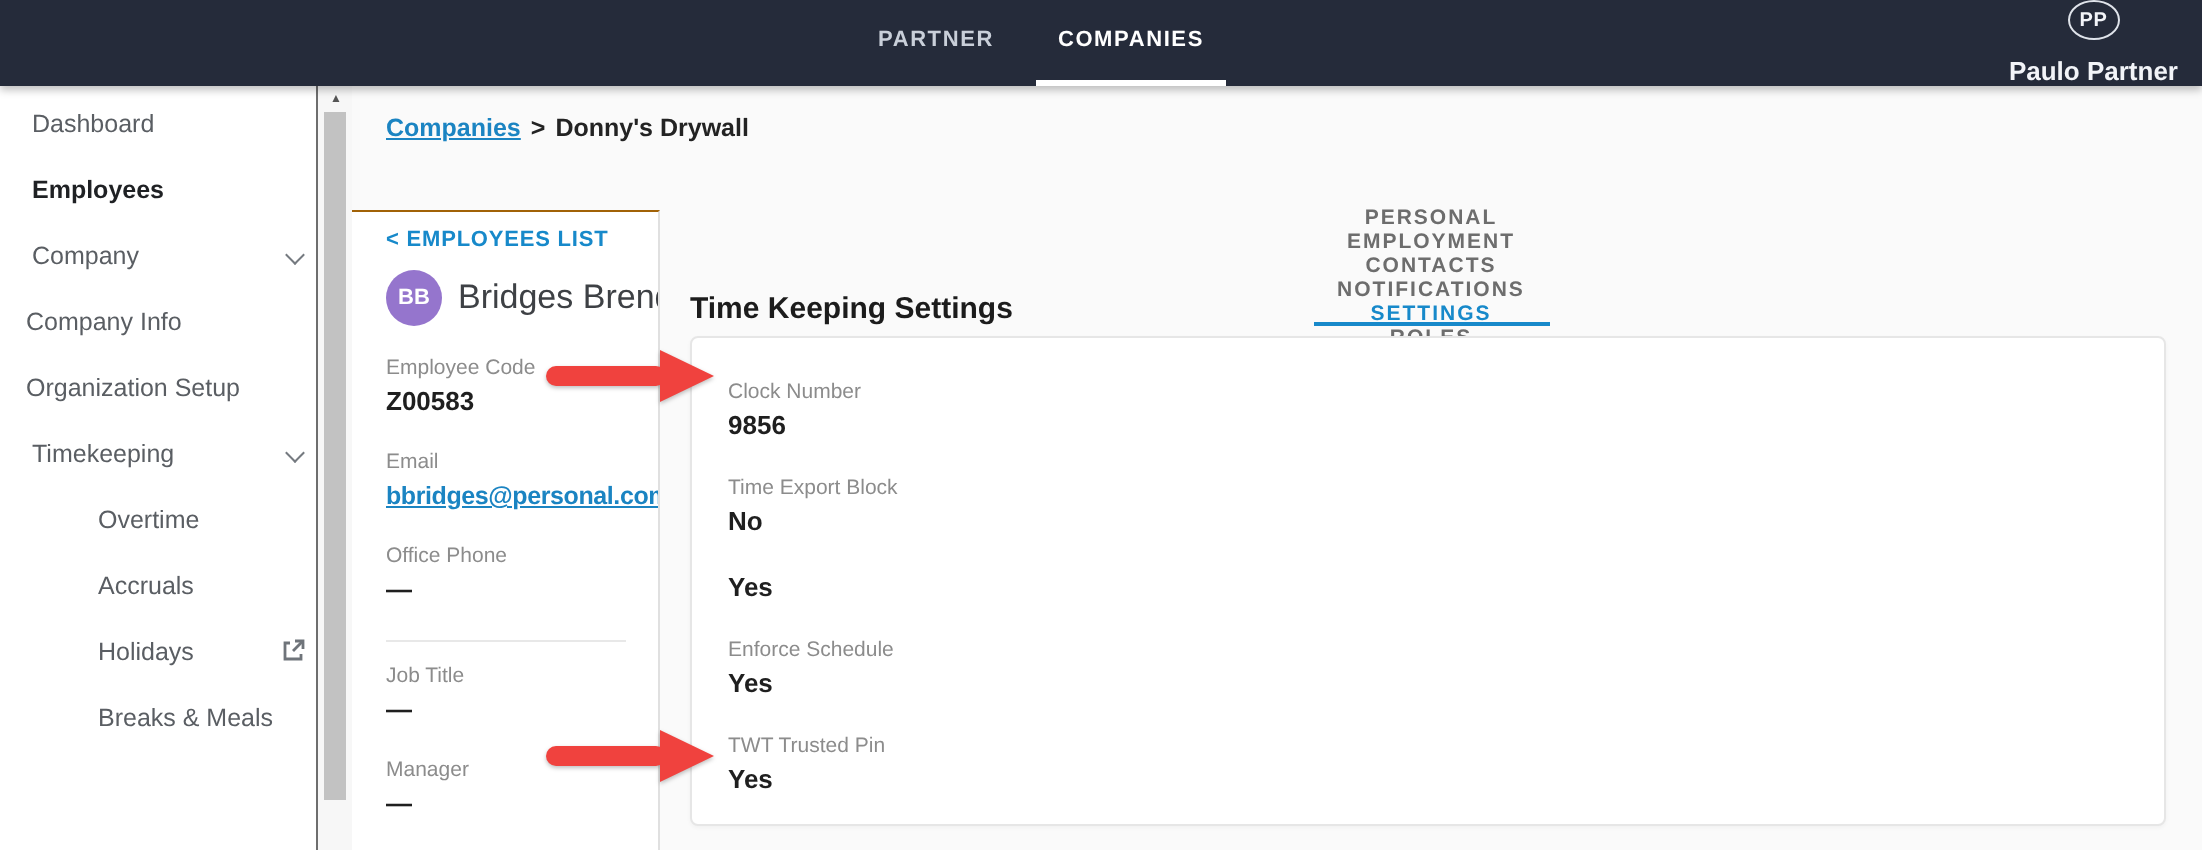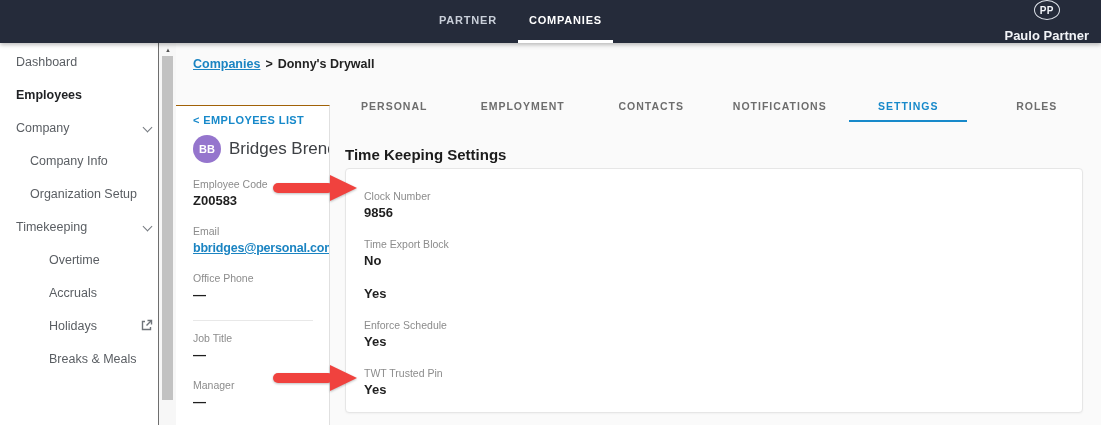--- a/index.html
+++ b/index.html
@@ -21,21 +21,21 @@
   .tb-user{position:absolute;right:12px;top:0;height:43px;display:flex;align-items:center;gap:8px;cursor:pointer;flex-direction:column;}
   .tb-avatar{width:26px;height:26px;border-radius:50%;border:1.5px solid #dfe3ea;color:#f2f4f8;
     font-size:10px;font-weight:bold;display:flex;align-items:center;justify-content:center;letter-spacing:.3px;}
   .tb-username{color:#f2f4f8;font-size:13px;font-weight:bold;}
 
   
   .sidebar{position:absolute;left:0;top:43px;width:158px;height:382px;background:#fff;
     overflow:hidden;padding-top:2px;z-index:5;}
   .side-item{position:relative;height:33px;display:flex;align-items:center;padding-left:16px;
     font-size:12.5px;color:#5a5e63;cursor:pointer;white-space:nowrap;}
-  .side-item.ind1{padding-left:13px;margin-left:17px;}
+  .side-item.ind1{padding-left:13px;}
   .side-item.ind2{padding-left:49px;}
   .side-item.active{color:#1f2124;font-weight:bold;}
   .chev{position:absolute;right:6px;top:13px;width:8px;height:8px;}
   .chev::before{content:"";position:absolute;left:0;top:0;width:6px;height:6px;
     border-right:1.5px solid #757a80;border-bottom:1.5px solid #757a80;transform:rotate(45deg);}
   .ext-icon{position:absolute;right:4px;top:9px;width:15px;height:15px;color:#6f747a;}
   .ext-icon svg{width:15px;height:15px;display:block;}
 
   
   .scrollstrip{position:absolute;left:158px;top:43px;width:18px;height:382px;background:#f7f7f7;
@@ -59,21 +59,21 @@
     color:#fff;font-size:11px;font-weight:bold;display:flex;align-items:center;justify-content:center;}
   .emp-name{margin-left:8px;font-size:17px;color:#3e4145;white-space:nowrap;}
   .field{margin-top:14px;}
   .f-label{font-size:10.5px;color:#8c8c8c;line-height:14px;white-space:nowrap;}
   .f-value{font-size:13px;font-weight:bold;color:#1f1f1f;line-height:18px;margin-top:1px;white-space:nowrap;}
   .f-value.link{color:var(--link_blue);text-decoration:underline;cursor:pointer;font-size:12.5px;letter-spacing:-.2px;}
   .panel-divider{border:none;border-top:1px solid #e8e8e8;margin:16px 16px 6px 0;}
   .emp-panel .field.after-divider{margin-top:10px;}
 
   
-  .tabs{position:absolute;left:154px;top:46px;width:771px;height:33px;display:flex;}
+  .tabs{position:absolute;left:154px;top:60px;width:771px;height:33px;display:flex;flex-direction:column;}
   .tab{flex:1;position:relative;display:flex;align-items:center;justify-content:center;
     font-size:10.5px;font-weight:bold;letter-spacing:1px;color:#6d6d6d;cursor:pointer;white-space:nowrap;}
   .tab.active{color:var(--accent);}
   .tab.active::after{content:"";position:absolute;left:50%;bottom:0;transform:translateX(-50%);
     width:118px;height:2px;background:var(--accent);}
 
   
   .settings-title{position:absolute;left:169px;top:103px;font-size:15px;font-weight:bold;color:#1c1c1c;}
   .settings-card{position:absolute;left:169px;top:125px;width:738px;height:245px;background:#fff;
     border:1px solid #e6e6e6;border-radius:4px;box-shadow:0 1px 2px rgba(0,0,0,.04);

